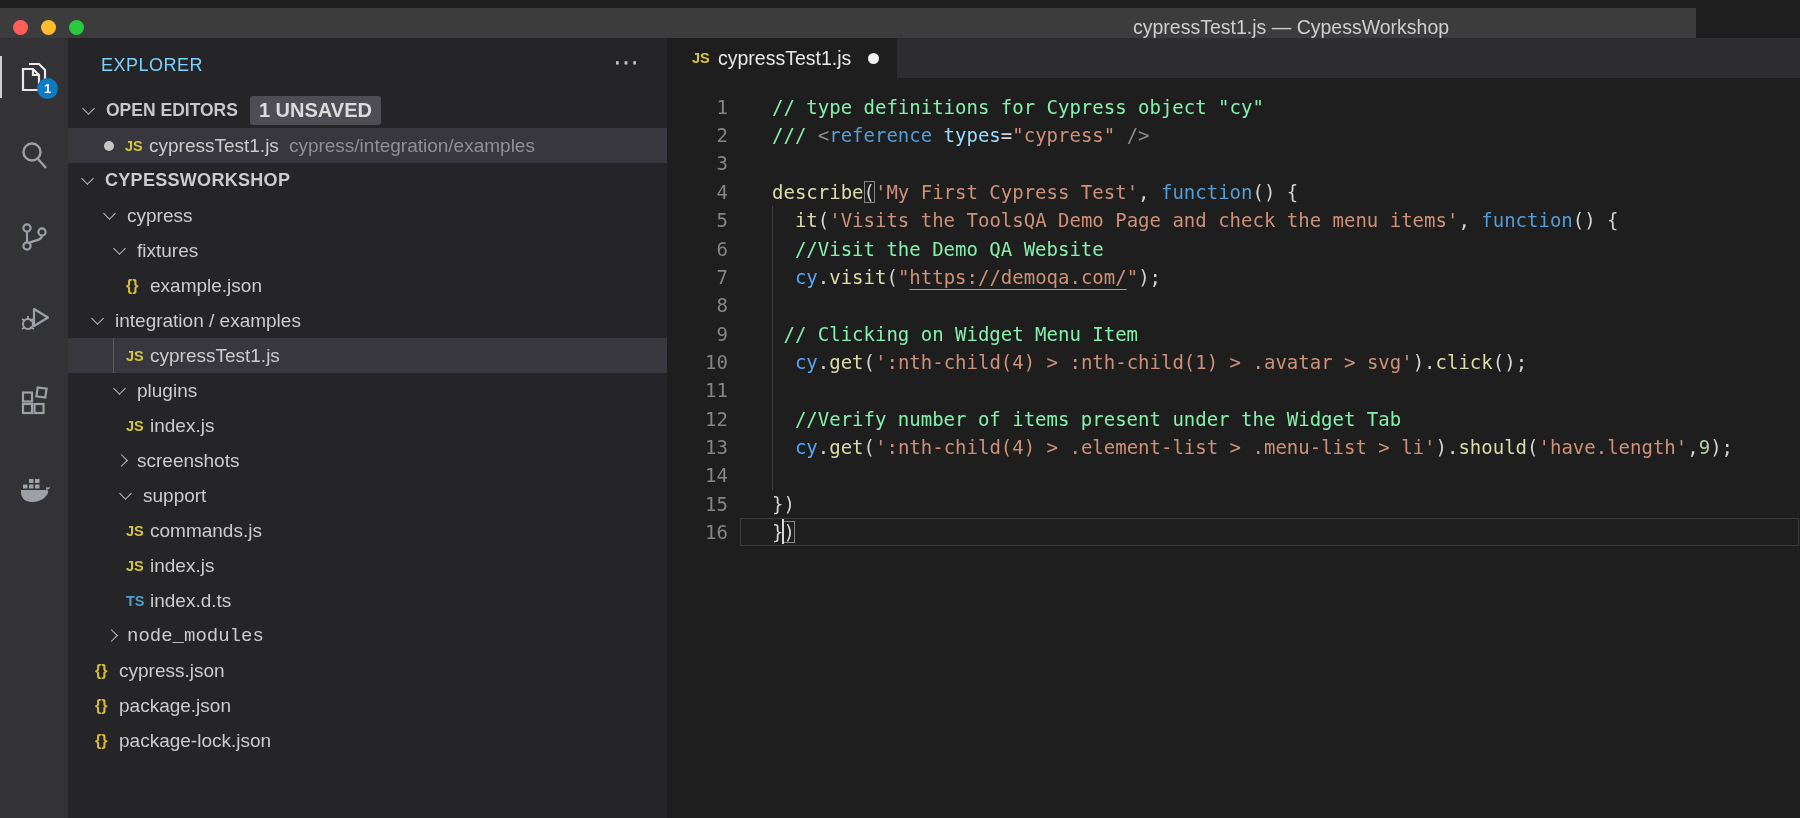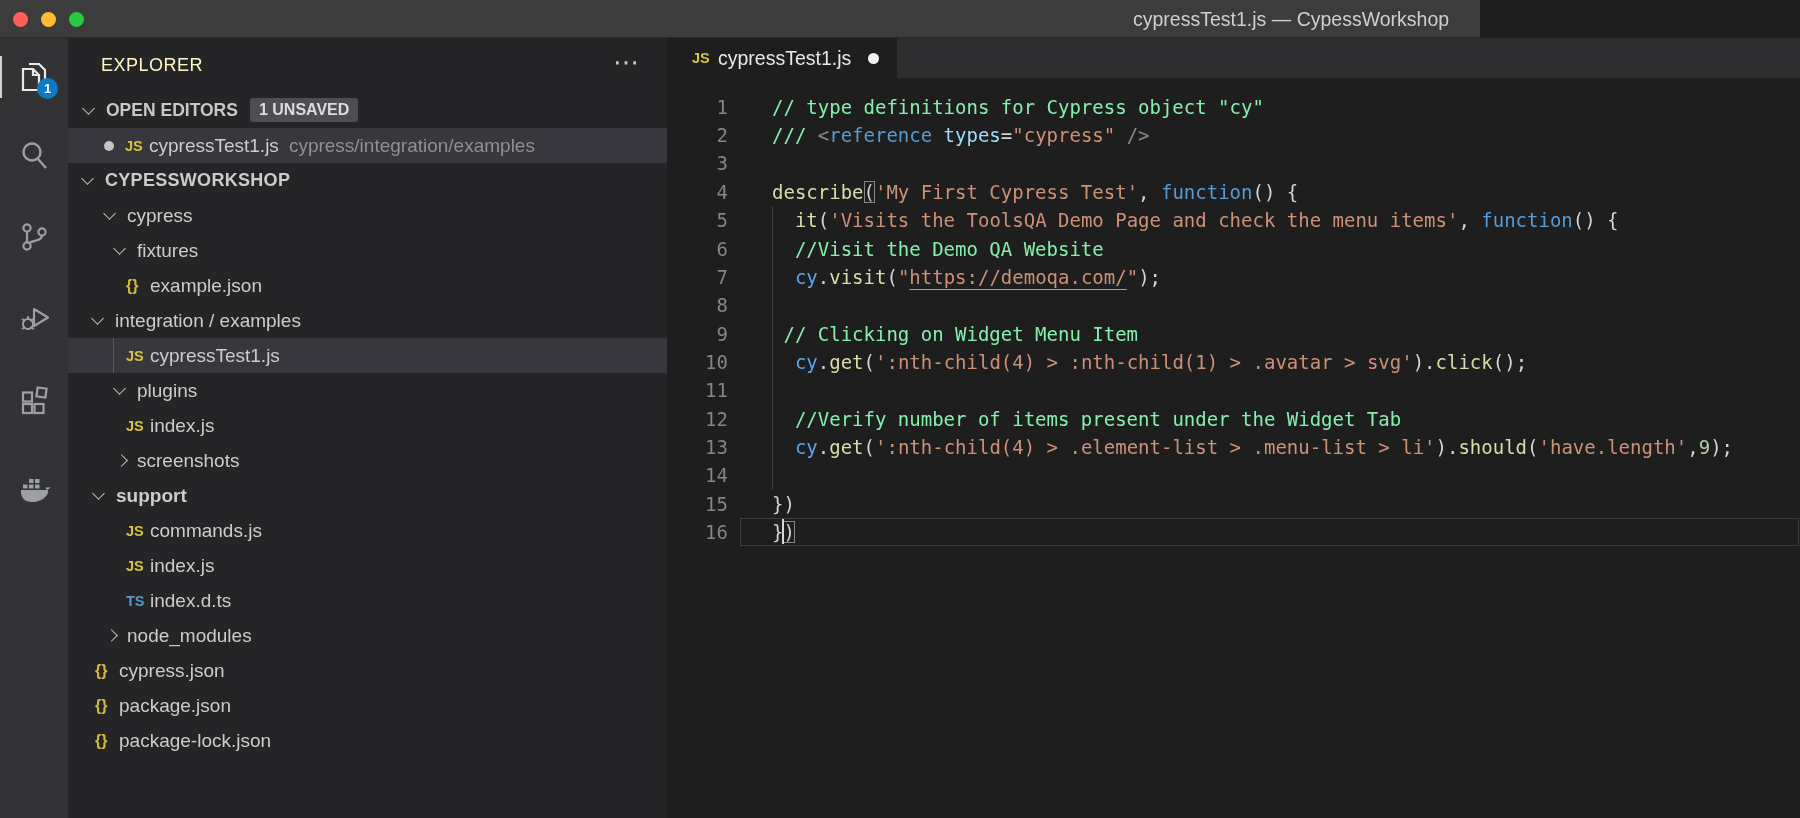--- a/index.html
+++ b/index.html
@@ -1,21 +1,21 @@
 <!DOCTYPE html>
 <html><head>
 <meta charset="utf-8">
 <style>
   * { margin:0; padding:0; box-sizing:border-box; }
   html,body { width:1800px; height:818px; background:#1e1e1e; overflow:hidden;
               font-family:"Liberation Sans", sans-serif; }
   #window { position:relative; width:1800px; height:818px; }
 
   
-  .titlebar { position:absolute; left:0; top:0; width:1480px; height:38px;
+  .titlebar { position:absolute; left:0; top:8px; width:1696px; height:38px;
               background:#3c3c3c; border-bottom:1px solid #2b2b2b; }
   .tl { position:absolute; top:12px; width:15px; height:15px; border-radius:50%; }
   .tl.red    { left:13px;  background:#ff5f57; }
   .tl.yellow { left:41px;  background:#febc2e; }
   .tl.green  { left:69px;  background:#28c840; }
   .win-title { position:absolute; left:1133px; top:0; height:38px; line-height:38px;
                font-size:19.5px; color:#cfcfcf; white-space:nowrap; }
 
   
   .activitybar { position:absolute; left:0; top:38px; width:68px; height:780px;
@@ -25,32 +25,32 @@
                             width:2px; height:42px; background:#cfcfcf; }
   .ab-badge { position:absolute; right:-7px; bottom:-5px; width:21px; height:21px;
               border-radius:50%; background:#0d7ac4; color:#fff; font-size:13px;
               font-weight:bold; text-align:center; line-height:21px; }
 
   
   .sidebar { position:absolute; left:68px; top:38px; width:599px; height:780px;
              background:#252528; color:#cccccc; }
   .sb-header { position:relative; height:54px; }
   .sb-title { position:absolute; left:33px; top:0; height:54px; line-height:54px;
-              font-size:18px; letter-spacing:.5px; color:#fef9c3; }
+              font-size:18px; letter-spacing:.5px; color:#7dd3fc; }
   .sb-more { position:absolute; left:545px; top:0; height:54px; line-height:48px;
              font-size:26px; color:#c5c5c5; cursor:pointer; }
   .section-row { position:relative; display:flex; align-items:center; height:36px;
                  padding-left:16px; font-weight:bold; font-size:17.5px; color:#c8c8c8; }
   .chevbox { width:22px; display:flex; align-items:center; }
   .chev { display:inline-block; width:9px; height:9px;
           border-right:1.7px solid #c5c5c5; border-bottom:1.7px solid #c5c5c5; }
   .chev.down  { transform:rotate(45deg); margin-top:-4px; }
   .chev.right { transform:rotate(-45deg); margin-left:2px; }
   .unsaved-badge { margin-left:12px; background:#4d4d53; color:#dcdcdc;
-                   font-size:16px; font-weight:bold; padding:3px 9px; border-radius:3px; }
+                   font-size:20px; font-weight:bold; padding:3px 9px; border-radius:3px; }
   .oe-row { position:relative; display:flex; align-items:center; height:35px;
             padding-left:36px; background:#37373d; font-size:19px; }
   .mod-dot { width:10px; height:10px; border-radius:50%; background:#c5c5c5;
              margin-right:11px; flex:none; }
   .oe-path { margin-left:10px; color:#8f9094; }
   .fi { display:inline-block; width:24px; flex:none; font-weight:bold; font-size:14.5px; }
   .fi.js   { color:#d6c540; }
   .fi.ts   { color:#4f9fcf; }
   .fi.json { color:#d7ba3d; font-size:16px; }
   #tree .trow { position:relative; display:flex; align-items:center; height:35px;
@@ -217,39 +217,39 @@
         <div class="trow" style="padding-left: 58px;">
           <span class="fi js">JS</span>
           <span>index.js</span>
         </div>
         <div class="trow" style="padding-left: 47px;">
           <span class="chevbox">
             <span class="chev right"></span>
           </span>
           <span>screenshots</span>
         </div>
-        <div class="trow" style="padding-left: 26px; font-weight: bold;">
+        <div class="trow" style="padding-left: 53px;">
           <span class="chevbox">
             <span class="chev down"></span>
           </span>
           <span>support</span>
         </div>
         <div class="trow" style="padding-left: 58px;">
           <span class="fi js">JS</span>
           <span>commands.js</span>
         </div>
         <div class="trow" style="padding-left: 58px;">
           <span class="fi js">JS</span>
           <span>index.js</span>
         </div>
         <div class="trow" style="padding-left: 58px;">
           <span class="fi ts">TS</span>
           <span>index.d.ts</span>
         </div>
-        <div class="trow" style="padding-left: 37px;">
+        <div class="trow" style="padding-left: 37px; font-family: Liberation Mono, monospace;">
           <span class="chevbox">
             <span class="chev right"></span>
           </span>
           <span>node_modules</span>
         </div>
         <div class="trow" style="padding-left: 27px;">
           <span class="fi json">{}</span>
           <span>cypress.json</span>
         </div>
         <div class="trow" style="padding-left: 27px;">

